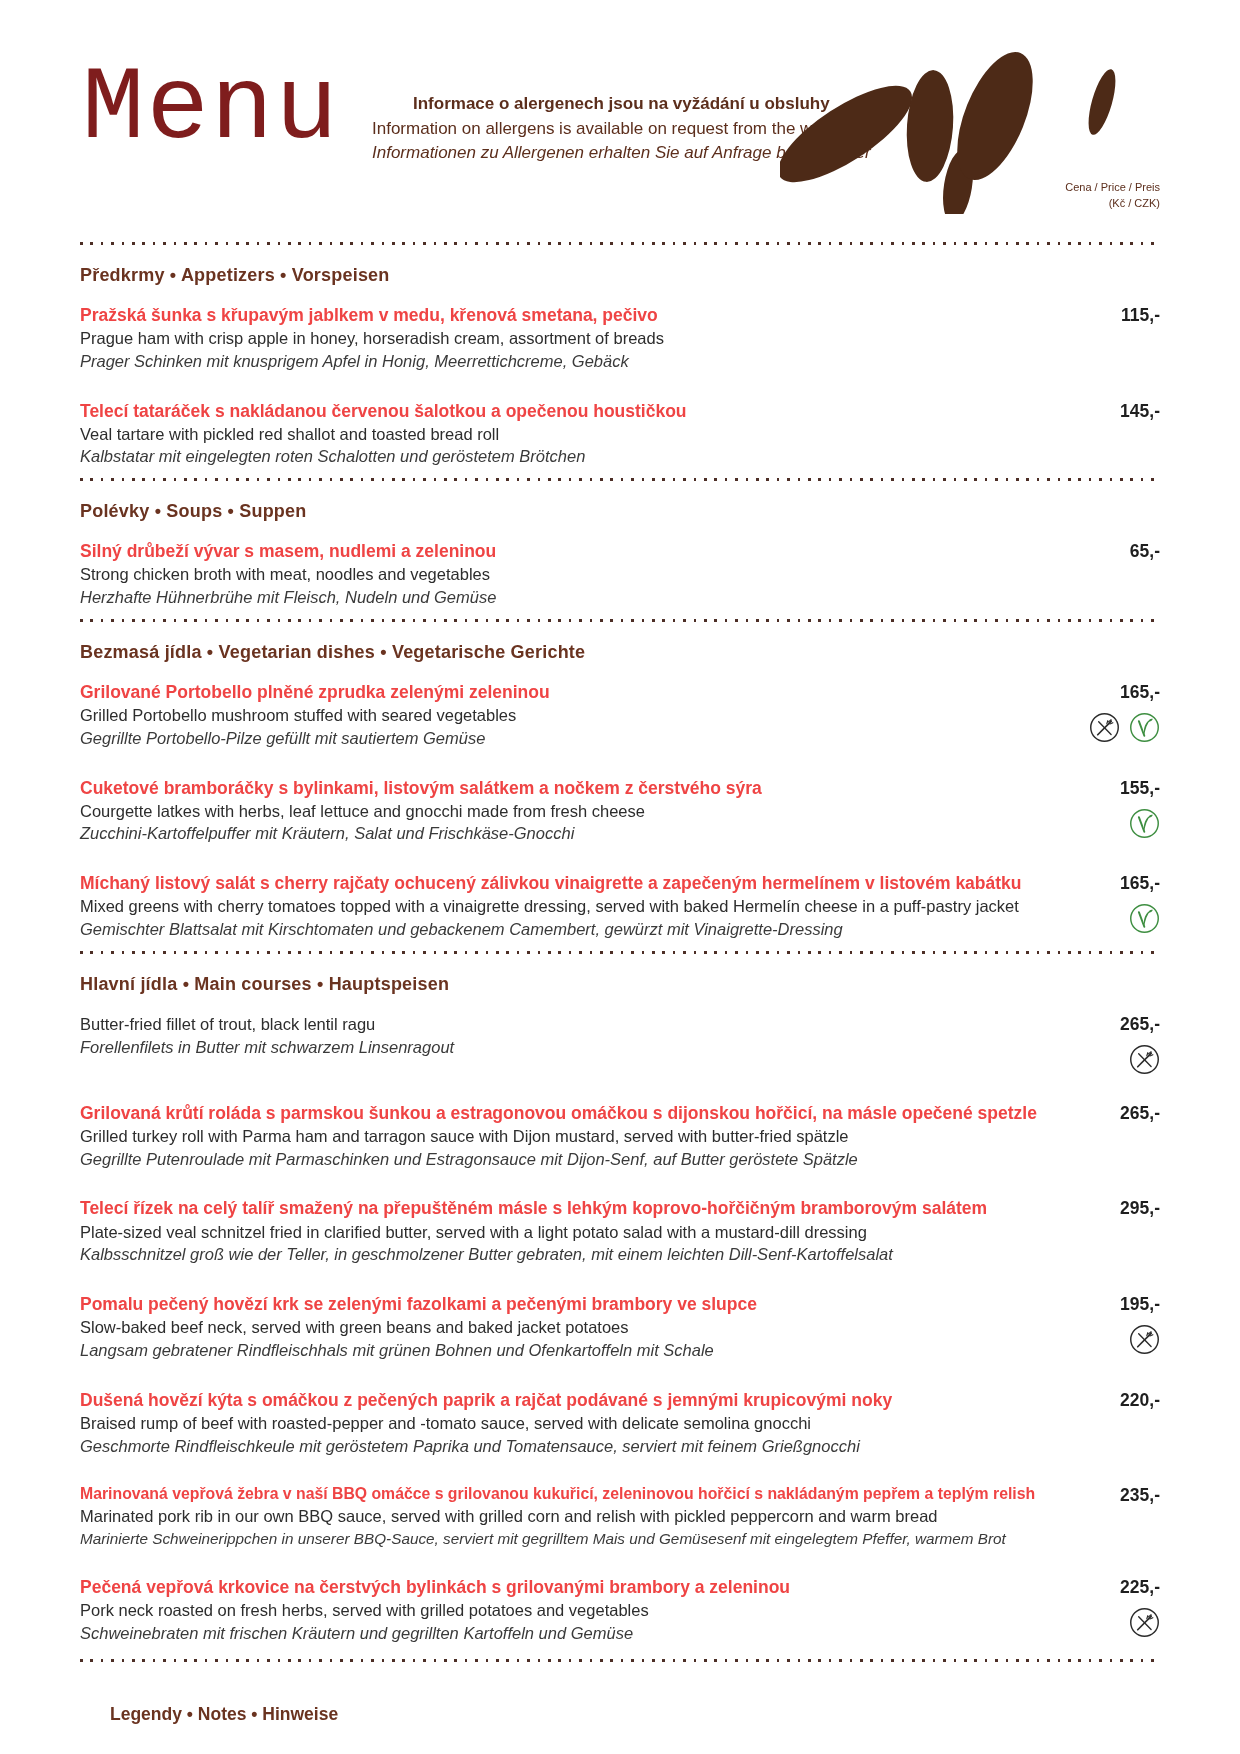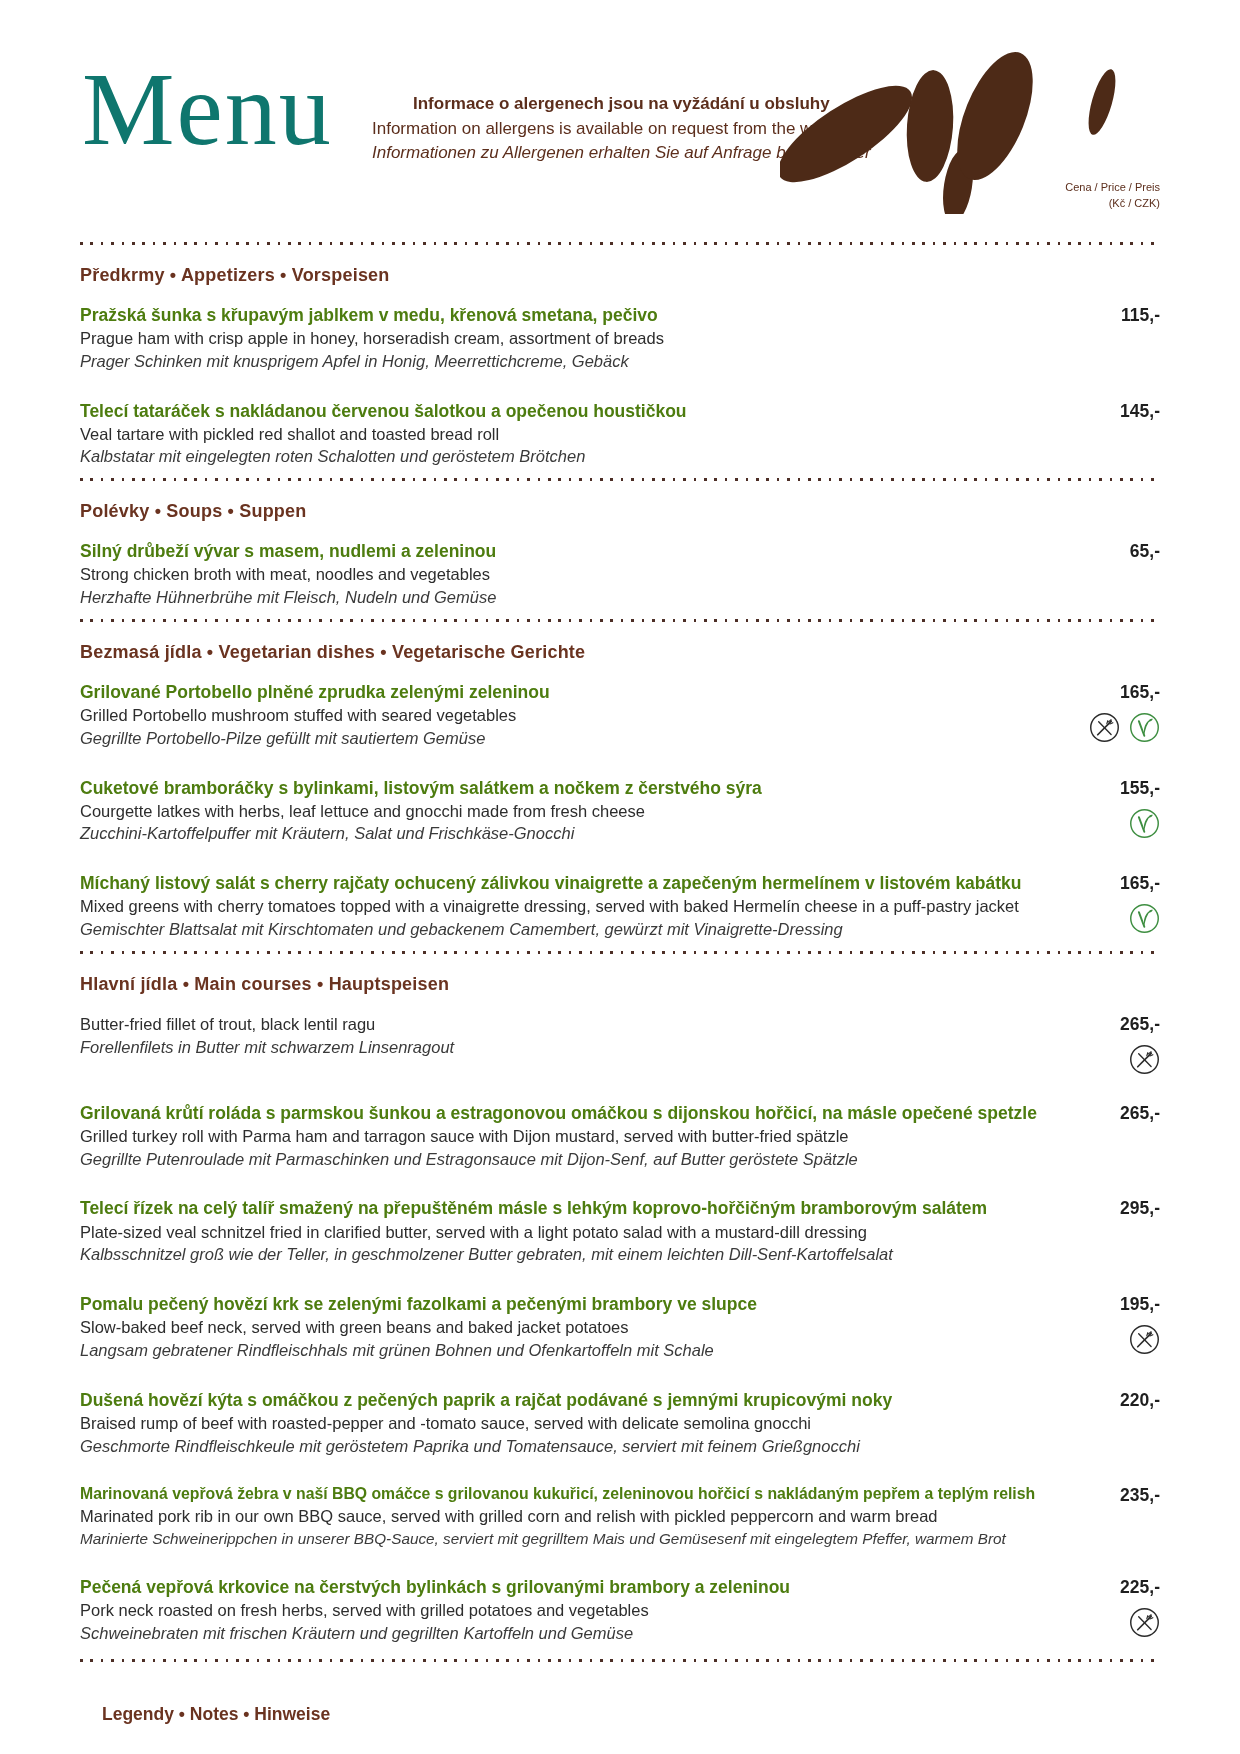--- a/index.html
+++ b/index.html
@@ -8,25 +8,25 @@
     width: 1240px; min-height: 1754px;
     font-family: "Liberation Sans", sans-serif;
     color: #222;
     position: relative;
   }
   .page { width: 1240px; min-height: 1754px; padding: 52px 80px 40px 80px; position: relative; }
 
   
   .header { position: relative; height: 180px; }
   .brand-title {
-    font-family: Liberation Serif, serif;
+    font-family: Liberation Mono, monospace;
     font-weight: 400;
     font-size: 104px;
     line-height: 0.95;
-    color: #0f766e;
+    color: #7f1d1d;
     letter-spacing: 2px;
     position: absolute; left: 2px; top: 8px;
   }
   .allergen-block { position: absolute; left: 292px; top: 40px; color: #5c2e1c; }
   .allergen-block .l1 { font-weight: bold; font-size: 17px; line-height: 1.45; text-align: center; }
   .allergen-block .l2 { font-weight: normal; font-size: 17px; line-height: 1.45; }
   .allergen-block .l3 { font-style: italic; font-size: 17px; line-height: 1.45; }
   .leaf-deco { position: absolute; right: 20px; top: -18px; }
   .price-header { position: absolute; right: 0; top: 128px; text-align: right; color: #5c2e1c; font-size: 11px; line-height: 1.45; }
 
@@ -41,32 +41,32 @@
   .section { margin-top: 6px; }
   .section .dotted { margin-top: 10px; }
   .section-heading {
     color: #6a3320; font-weight: bold; font-size: 18px;
     margin: 20px 0 18px 0; letter-spacing: 0.2px;
   }
   .items { }
   .item { display: grid; grid-template-columns: 1fr 96px; column-gap: 12px; margin-bottom: 27px; }
   .item:last-child { margin-bottom: 10px; }
   .dish-text { }
-  .dish-cs { font-weight: bold; font-size: 17.5px; color: #4d7c0f; line-height: 1.32; }
+  .dish-cs { font-weight: bold; font-size: 17.5px; color: #ef4444; line-height: 1.32; }
   .dish-en { font-size: 16.5px; color: #2d2d2d; line-height: 1.38; }
   .dish-de { font-size: 16.5px; font-style: italic; color: #3a3a3a; line-height: 1.38; }
   .item.condensed .dish-cs { font-size: 15.8px; }
   .item.condensed .dish-de { font-size: 15.3px; }
   .dish-side { text-align: right; }
   .dish-price { font-weight: bold; font-size: 17.5px; color: #1f1f1f; line-height: 1.32; white-space: nowrap; }
   .dish-icons { margin-top: 8px; display: flex; justify-content: flex-end; gap: 9px; }
   .badge { width: 31px; height: 31px; display: inline-block; }
 
   
-  .legend { margin: 42px 0 0 22px; }
+  .legend { margin: 42px 0 0 30px; }
   .legend-heading { color: #6a3320; font-weight: bold; font-size: 17.5px; margin-bottom: 26px; }
 
   .final-dotted { margin-top: 14px; }
 </style>
 </head>
 <body>
 
 <div class="page">
 
   <div class="header">

